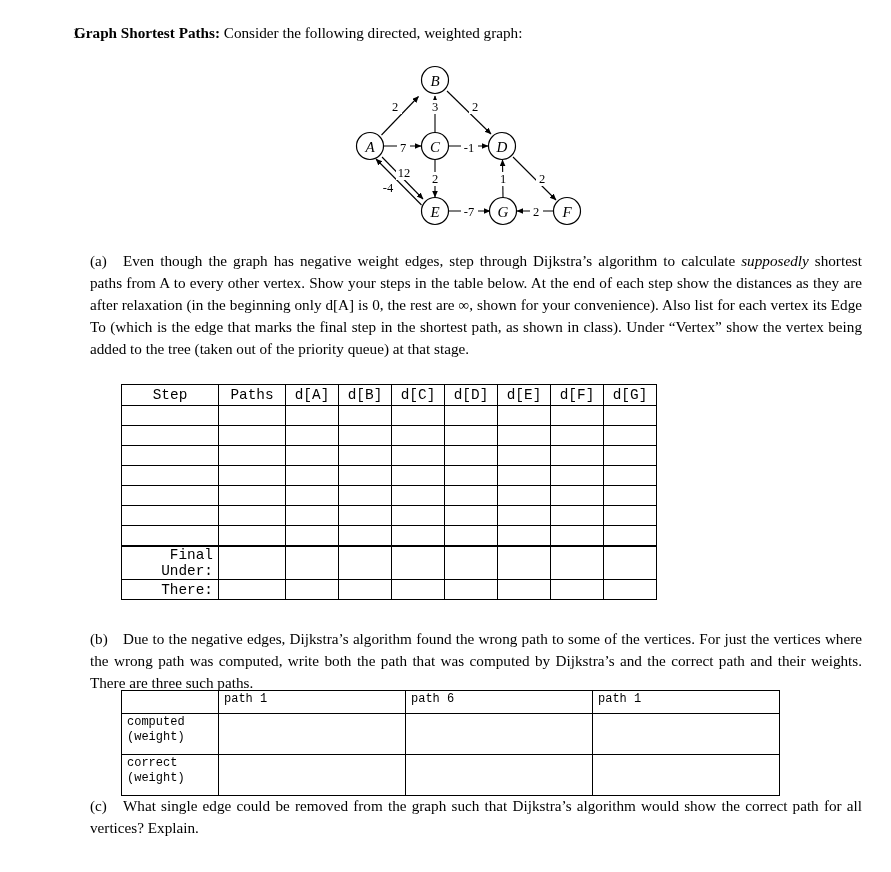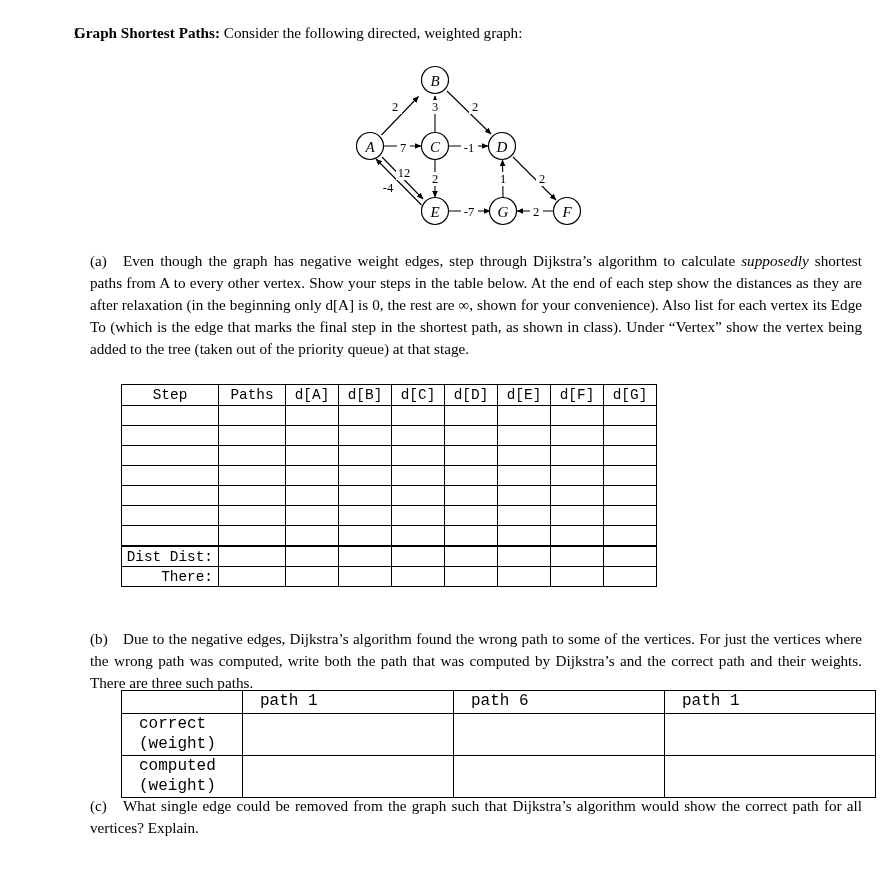--- a/index.html
+++ b/index.html
@@ -120,24 +120,24 @@
   #step-table .lbl-right { text-align: right; padding-right: 5px; }
   .inf { font-size: 15px; }
 
   
   #paths-table-wrap {
     position: absolute;
     left: 121px;
     top: 690px;
   }
   #paths-table td {
-    padding: 1px 17px;
+    padding: 1px 5px;
     vertical-align: top;
     line-height: 1.22;
-    font-size: 16px;
+    font-size: 12px;
   }
   #paths-table .c-rowlbl { width: 86px; }
   #paths-table .c-path   { width: 176px; }
   #paths-table .hdr-cell { height: 20px; }
   #paths-table .tall     { height: 38px; }
 </style>
 </head>
 <body>
 
 <div class="page">
@@ -329,21 +329,21 @@
             <td></td>
             <td></td>
             <td></td>
             <td></td>
             <td></td>
             <td></td>
             <td></td>
             <td></td>
           </tr>
         <tr class="thick-top">
-          <td class="lbl-right">Dist Dist:</td>
+          <td class="lbl-right">Final Under:</td>
           <td></td>
           <td></td>
           <td></td>
           <td></td>
           <td></td>
           <td></td>
           <td></td>
           <td></td>
         </tr>
         <tr>
@@ -370,36 +370,36 @@
     <table id="paths-table">
       <tbody>
         <tr>
           <td class="c-rowlbl hdr-cell"></td>
           <td class="c-path hdr-cell">path 1</td>
           <td class="c-path hdr-cell">path 6</td>
           <td class="c-path hdr-cell">path 1</td>
         </tr>
         <tr>
           <td class="tall">
+            <div>computed</div>
+            <div>(weight)</div>
+          </td>
+          <td></td>
+          <td></td>
+          <td></td>
+        </tr>
+        <tr>
+          <td class="tall">
             <div>correct</div>
             <div>(weight)</div>
           </td>
           <td></td>
           <td></td>
           <td></td>
         </tr>
-        <tr>
-          <td class="tall">
-            <div>computed</div>
-            <div>(weight)</div>
-          </td>
-          <td></td>
-          <td></td>
-          <td></td>
-        </tr>
       </tbody>
     </table>
   </div>
 
   <div class="part" id="part-c">
     <span class="letter">(c)</span>
     <span class="ptext">What single edge could be removed from the graph such that Dijkstra’s algorithm would show the correct path for all vertices? Explain.</span>
   </div>
 
 </div>

